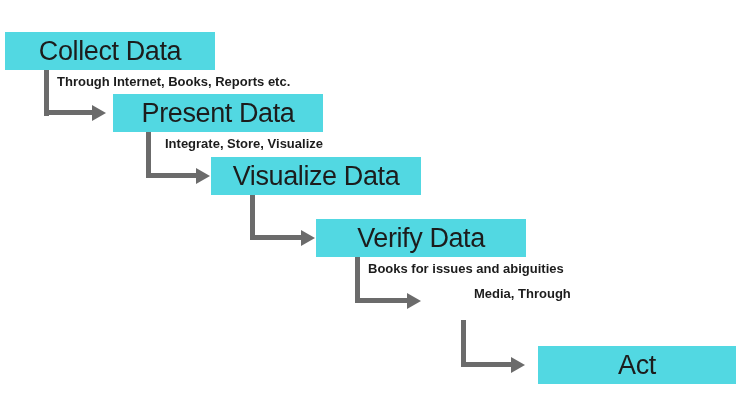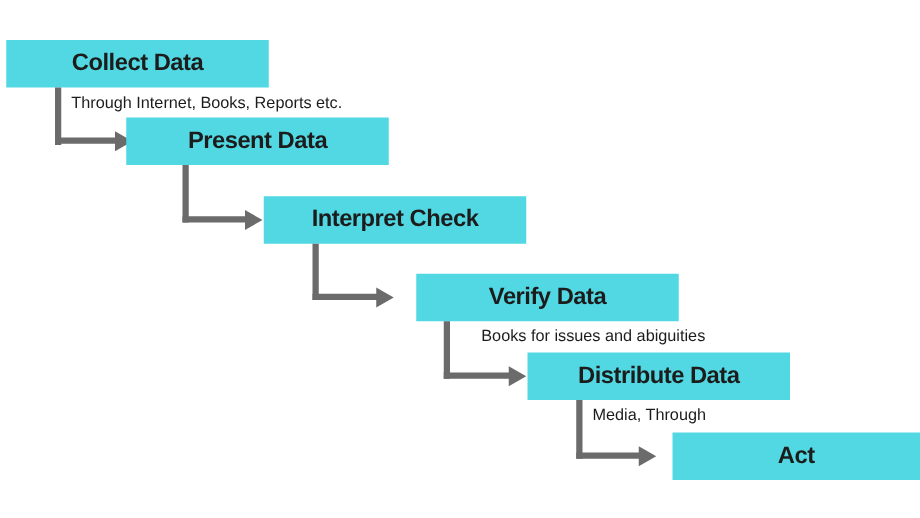--- a/index.html
+++ b/index.html
@@ -19,39 +19,39 @@
   }
   .stage{position:absolute;left:0;top:0;width:736px;height:414px;}
 
   .step{position:absolute;width:210px;}
   .box{
     height:38px;
     background:var(--box);
     display:flex;
     align-items:center;
     justify-content:center;
-    font-size:19px;
-    font-weight:700;
+    font-size:27px;
+    font-weight:400;
     letter-spacing:-0.4px;
     color:var(--text);
     white-space:nowrap;
   }
   .sub{
     margin:4px 0 0 52px;
     font-size:13px;
-    font-weight:400;
+    font-weight:700;
     color:var(--text);
     white-space:nowrap;
   }
   .sub:empty{display:none;}
 
   .step0{left:5px;   top:32px;}
-  .step1{left:101px; top:94px;}
+  .step1{left:113px; top:94px;}
   .step2{left:211px; top:157px;}
-  .step3{left:333px; top:219px;}
+  .step3{left:316px; top:219px;}
   .step4{left:422px; top:282px;}
   .step5{left:526px; top:346px;padding-left:12px;}
 
   .conn{position:absolute;background:var(--arrow);}
   .head{
     position:absolute;width:0;height:0;background:none;
     border-top:8px solid transparent;
     border-bottom:8px solid transparent;
     border-left:14px solid var(--arrow);
   }
@@ -85,45 +85,45 @@
     <div class="box">Collect Data</div>
     <div class="sub">Through Internet, Books, Reports etc.</div>
   </div>
 
   <div class="conn c0v"></div>
   <div class="conn c0h"></div>
   <div class="head c0a"></div>
 
   <div class="step step1">
     <div class="box">Present Data</div>
+    <div class="sub">Integrate, Store, Visualize</div>
   </div>
 
   <div class="conn c1v"></div>
   <div class="conn c1h"></div>
   <div class="head c1a"></div>
 
   <div class="step step2">
-    <div class="box">Interpret Check</div>
+    <div class="box">Visualize Data</div>
   </div>
 
   <div class="conn c2v"></div>
   <div class="conn c2h"></div>
   <div class="head c2a"></div>
 
   <div class="step step3">
     <div class="box">Verify Data</div>
     <div class="sub">Books for issues and abiguities</div>
   </div>
 
   <div class="conn c3v"></div>
   <div class="conn c3h"></div>
   <div class="head c3a"></div>
 
   <div class="step step4">
-    <div class="box">Distribute Data</div>
     <div class="sub">Media, Through</div>
   </div>
 
   <div class="conn c4v"></div>
   <div class="conn c4h"></div>
   <div class="head c4a"></div>
 
   <div class="step step5">
     <div class="box">Act</div>
 

